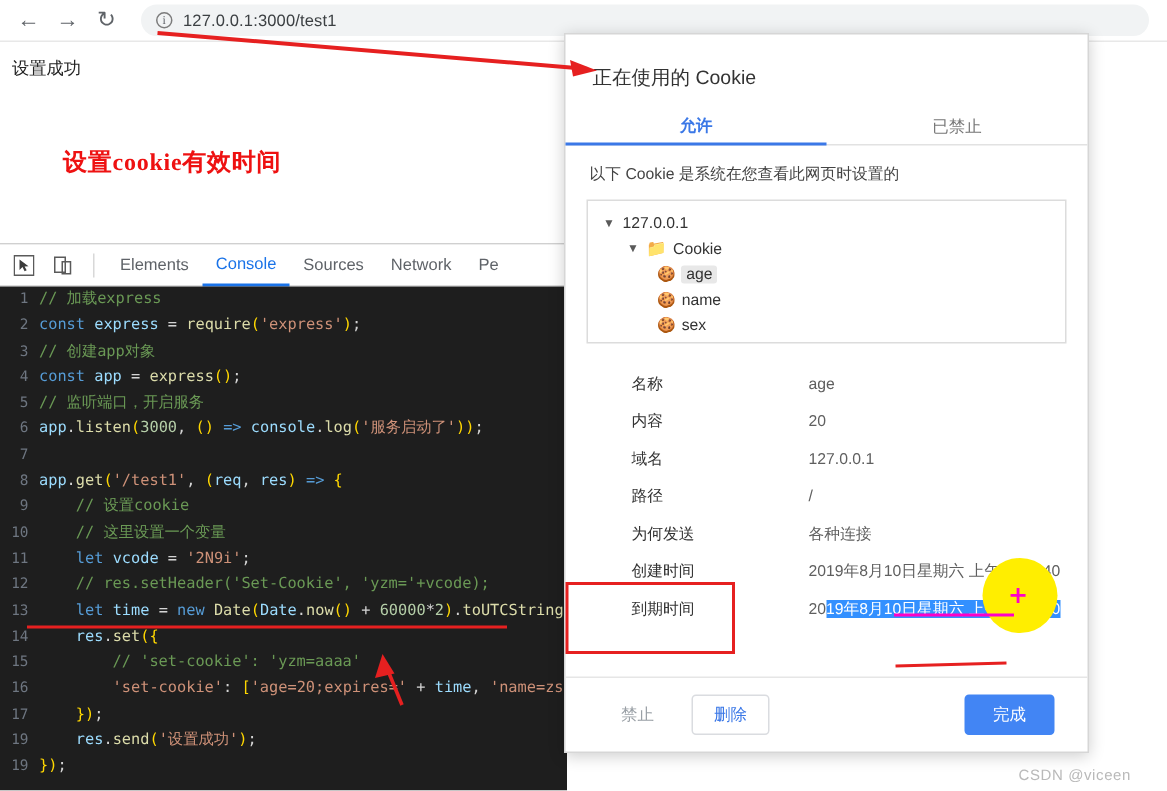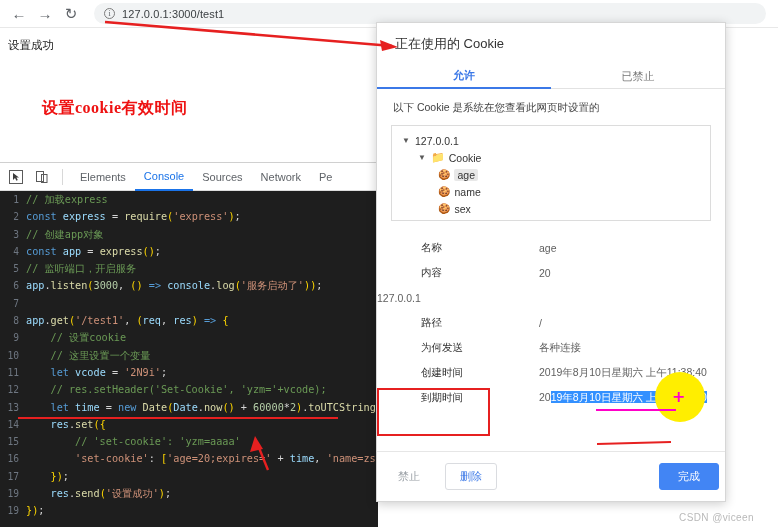--- a/index.html
+++ b/index.html
@@ -94,21 +94,21 @@
   .op  { color:#d4d4d4; }
   .pn  { color:#ffd700; }
 
   
   .cookie-dialog {
     position:absolute; left:376px; top:22px; width:350px; height:480px;
     background:#ffffff; border:1px solid #d6d6d6;
     box-shadow:0 2px 10px rgba(0,0,0,.20);
   }
   .cd-title {
-    padding:12px 18px 10px 18px; font-size:13px; color:#333;
+    padding:20px 18px 10px 18px; font-size:13px; color:#333;
   }
   .cd-tabs {
     display:flex; border-bottom:1px solid #e2e2e2; height:26px;
   }
   .cd-tab {
     flex:1; display:flex; align-items:center; justify-content:center;
     font-size:11px; color:#777; height:26px;
   }
   .cd-tab.active { color:#3b78e7; border-bottom:2px solid #3b78e7; font-weight:bold; }
   .cd-desc {
@@ -126,21 +126,21 @@
 
   .cd-details { margin-top:14px; }
   .d-row { display:flex; height:25px; align-items:center; font-size:10.5px; }
   .d-label { width:118px; flex:0 0 118px; color:#333;margin-left:44px; }
   .d-value { color:#5f5f5f; }
   .hl-blue { background:#3390ff; color:#ffffff; }
 
   .cd-footer {
     position:absolute; left:0; bottom:0; width:100%; height:50px;
     border-top:1px solid #e6e6e6; display:flex; align-items:center;
-    padding:0 6px; gap:10px;
+    padding:0 22px; gap:10px;
   }
   .btn {
     font-size:11px; padding:5px 14px; border-radius:3px;
     border:1px solid #dadce0; background:#fff; color:#3b78e7;
   }
   .btn.ghost { border-color:transparent; color:#9aa0a6; }
   .btn.primary {
     margin-left:auto; background:#4285f4; color:#fff; border-color:#4285f4;
     padding:5px 18px;
   }
@@ -268,20 +268,21 @@
     <div class="cd-details" id="cd-details">
         <div class="d-row">
           <span class="d-label">名称</span>
           <span class="d-value">age</span>
         </div>
         <div class="d-row">
           <span class="d-label">内容</span>
           <span class="d-value">20</span>
         </div>
         <div class="d-row">
+          <span class="d-label">域名</span>
           <span class="d-value">127.0.0.1</span>
         </div>
         <div class="d-row">
           <span class="d-label">路径</span>
           <span class="d-value">/</span>
         </div>
         <div class="d-row">
           <span class="d-label">为何发送</span>
           <span class="d-value">各种连接</span>
         </div>

